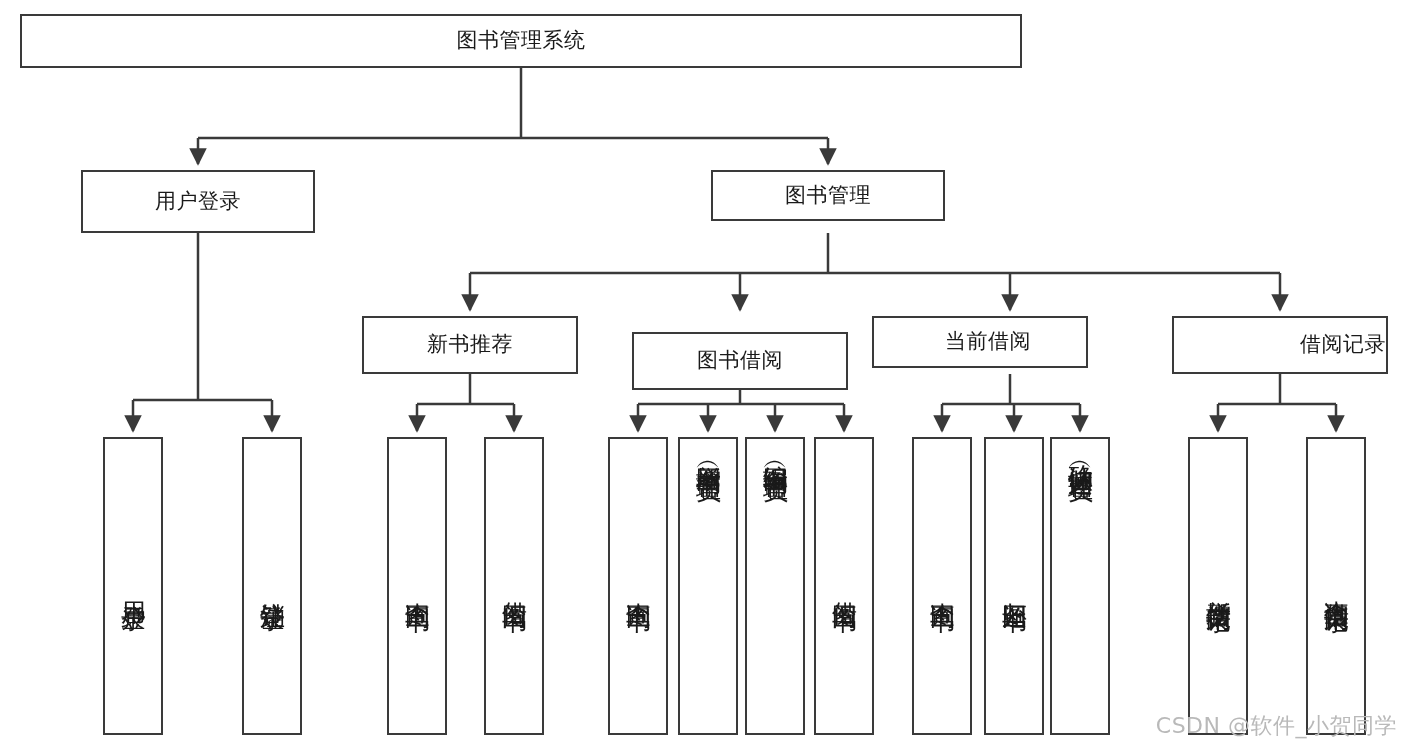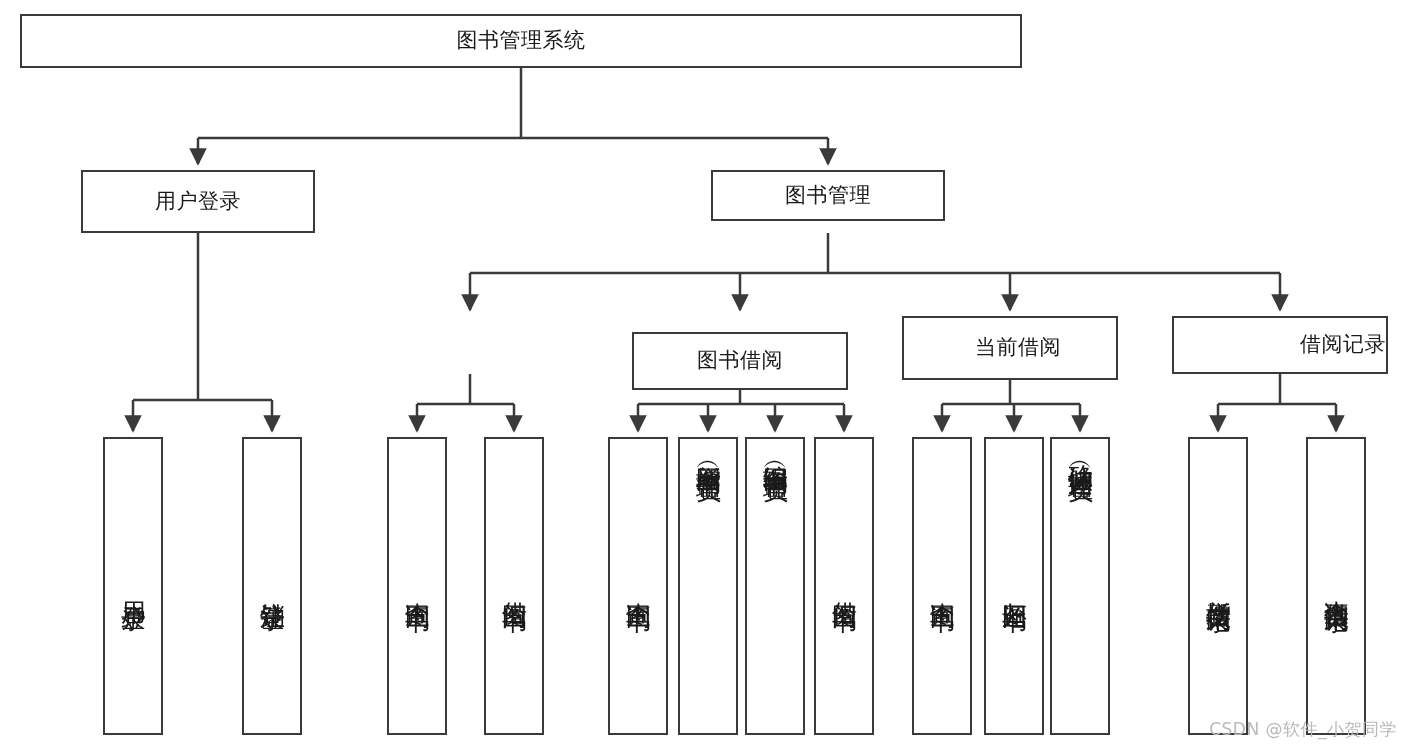--- a/index.html
+++ b/index.html
@@ -62,21 +62,21 @@
     white-space: nowrap;
   }
   .node.vert.centered {
     align-items: center;
     padding-top: 0;
   }
   .watermark {
     position: absolute;
     right: 8px;
     bottom: 6px;
-    font-size: 17px;
+    font-size: 22px;
     color: #b9b9b9;
     letter-spacing: 0.5px;
     white-space: nowrap;
     user-select: none;
   }
 </style>
 </head>
 <body>
 
 <div id="canvas">
@@ -135,24 +135,27 @@
     <span class="label">图书管理系统</span>
   </div>
 
   <div class="node horiz" style="left: 81px; top: 170px; width: 234px; height: 63px;">
     <span class="label">用户登录</span>
   </div>
   <div class="node horiz" style="left: 711px; top: 170px; width: 234px; height: 51px;">
     <span class="label">图书管理</span>
   </div>
 
+  <div class="node horiz" style="left: 362px; top: 316px; width: 216px; height: 58px;">
+    <span class="label">新书推荐</span>
+  </div>
   <div class="node horiz" style="left: 632px; top: 332px; width: 216px; height: 58px;">
     <span class="label">图书借阅</span>
   </div>
-  <div class="node horiz" style="left: 902px; top: 316px; width: 216px; height: 64px; padding-left: 16px;">
+  <div class="node horiz" style="left: 872px; top: 316px; width: 216px; height: 52px; padding-left: 16px;">
     <span class="label">当前借阅</span>
   </div>
   <div class="node horiz" style="left: 1172px; top: 316px; width: 216px; height: 58px; justify-content: flex-end;">
     <span class="label">借阅记录</span>
   </div>
 
   <div class="node vert centered" style="left: 103px; top: 437px; width: 60px; height: 298px;">
     <span class="label">用户登录</span>
   </div>
   <div class="node vert centered" style="left: 242px; top: 437px; width: 60px; height: 298px;">

